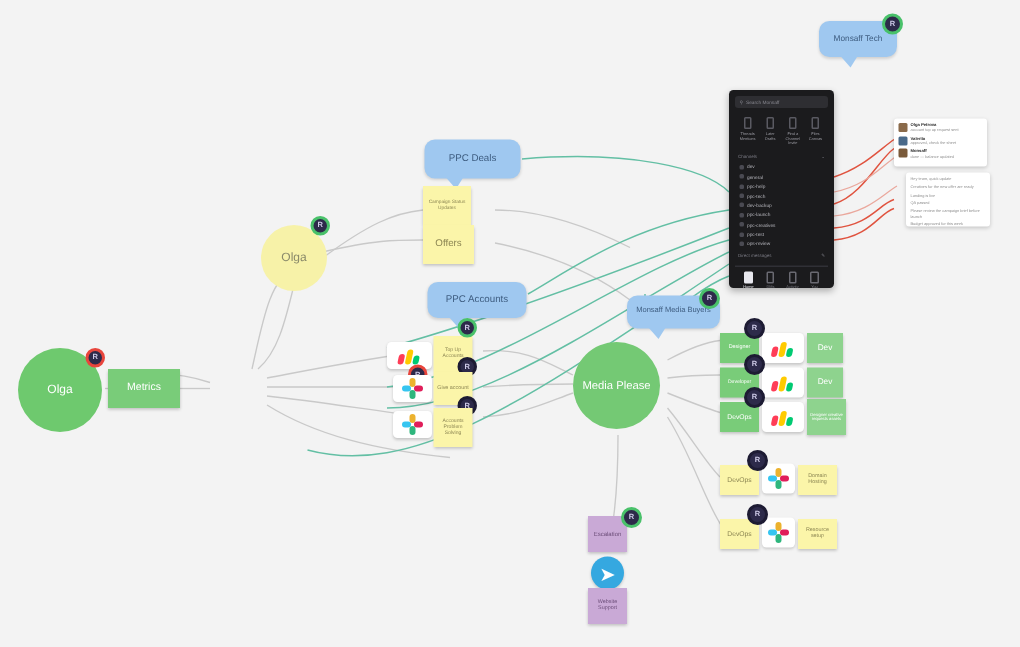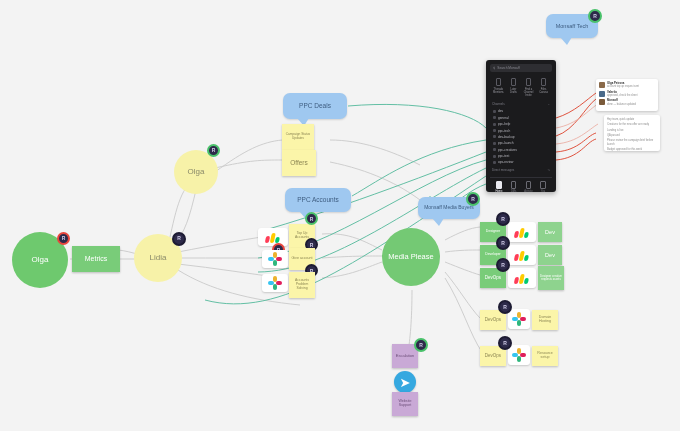--- a/index.html
+++ b/index.html
@@ -177,26 +177,20 @@
     <span>Olga</span>
     <div class="avatar ring-red" style="right:-2px;top:0px;width:13px;height:13px;">
       <span>R</span>
     </div>
   </div>
 
   <div class="node sticky s-green" style="left:72px;top:246px;width:48px;height:26px;font-size:7px;">
     <span>Metrics</span>
   </div>
 
-  <div class="node circle c-yellow" style="left:134px;top:234px;width:48px;height:48px;font-size:8px;">
-    <span>Lidia</span>
-    <div class="avatar ring-dark" style="right:-4px;top:-2px;width:14px;height:14px;">
-      <span>R</span>
-    </div>
-  </div>
 
   <div class="node circle c-yellow" style="left:174px;top:150px;width:44px;height:44px;font-size:8px;">
     <span>Olga</span>
     <div class="avatar ring-green" style="right:-2px;top:-6px;width:13px;height:13px;">
       <span>R</span>
     </div>
   </div>
 
   <div class="node bubble" style="left:283px;top:93px;width:64px;height:26px;font-size:6.5px;">
     <span>PPC Deals</span>

